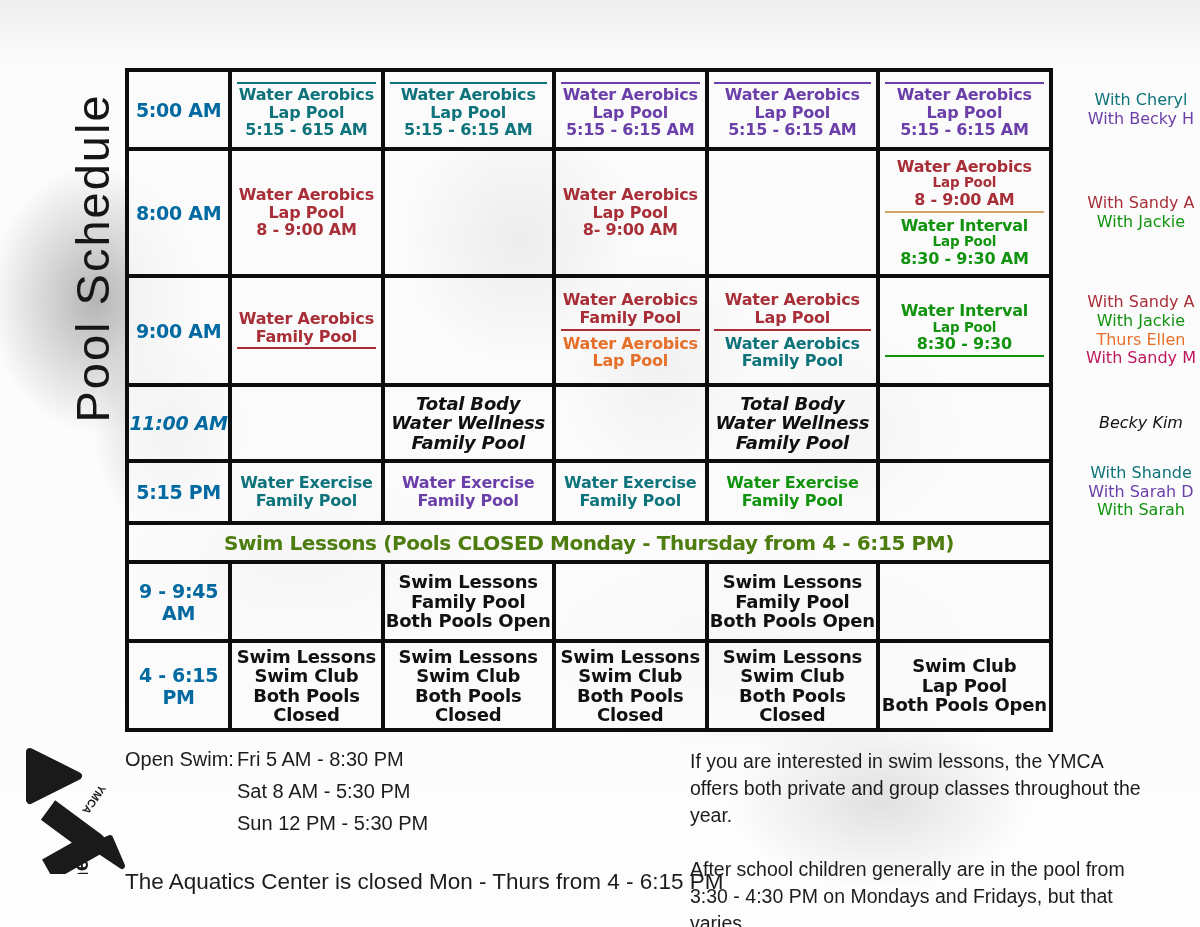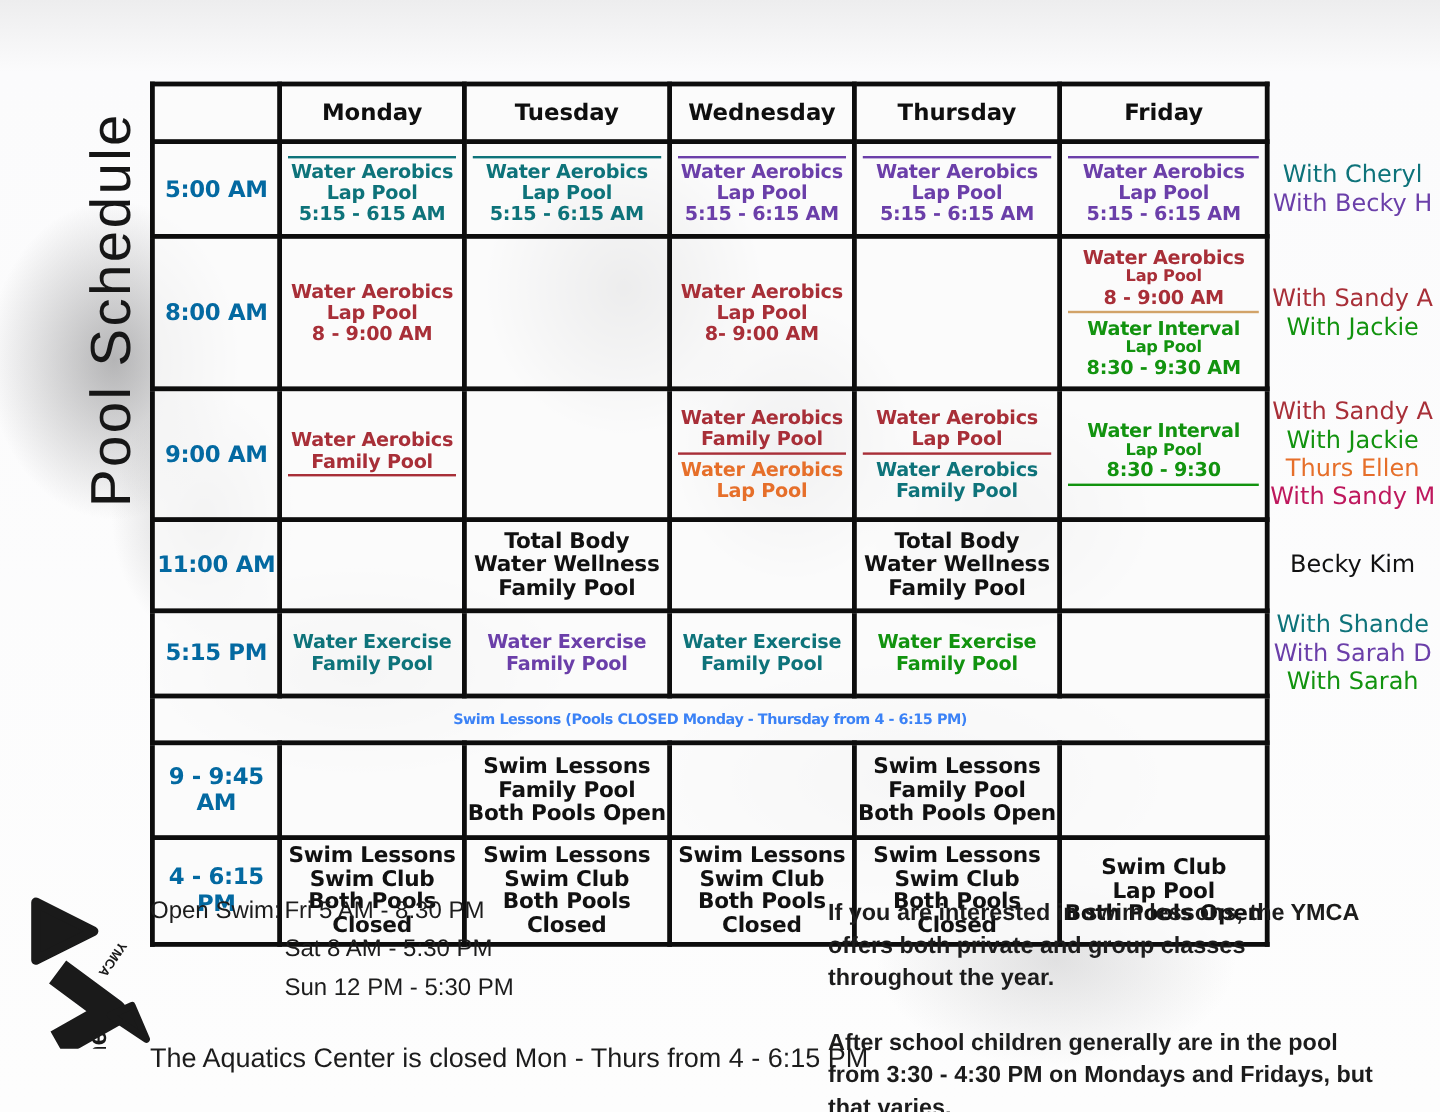--- a/index.html
+++ b/index.html
@@ -35,41 +35,41 @@
 
   
   table.sched{border-collapse:collapse;position:absolute;left:125px;top:68px;table-layout:fixed;}
   table.sched td{
     border:4px solid #0d0d0d;padding:0;text-align:center;vertical-align:middle;
     background:rgba(250,250,250,.84);overflow:hidden;
   }
   td.notes-cell{border:none !important;background:transparent !important;text-align:left;vertical-align:top;padding:6px 0 0 7px;white-space:nowrap;}
   tr.hr td{height:44px;}
   tr.r0 td{height:75px;} tr.r1 td{height:123px;} tr.r2 td{height:105px;}
-  tr.r3 td{height:72px;}  tr.r4 td{height:58px;}  tr.r5 td{height:35px;}
+  tr.r3 td{height:72px;font-style:italic;}  tr.r4 td{height:58px;}  tr.r5 td{height:35px;}
   tr.r6 td{height:75px;}  tr.r7 td{height:85px;}
   .dayhead{font-size:19px;font-weight:bold;color:#0f0f0f;}
   .timelab{font-size:19px;font-weight:bold;color:#0369a1;letter-spacing:-0.3px;}
   td.vtop{vertical-align:top;}
   .entry{font-weight:bold;font-size:16px;line-height:1.12;letter-spacing:-0.2px;padding:1px 0;}
   .entry .ln{white-space:nowrap;}
   .entry .ln.small{font-size:13.5px;}
   .entry.c-black{font-size:18px;line-height:1.08;}
   .rule{height:2px;margin:2px 5px;}
-  .band-label{font-size:12px;font-weight:bold;letter-spacing:-0.4px;color:#3b82f6;}
-  .note{font-size:20px;line-height:1.18;font-weight:400;}
+  .band-label{font-size:20px;font-weight:bold;letter-spacing:-0.4px;color:#4d7c0f;}
+  .note{font-size:16px;line-height:1.18;font-weight:400;padding-left:33px;}
 
   
   .footer-left{position:absolute;left:125px;top:748px;font-family:"Liberation Sans",sans-serif;font-size:20px;color:#1c1c1c;}
   .os-row{display:flex;justify-content:flex-end;}
   .os-label{width:112px;flex:0 0 auto;}
   .os-lines div{margin-bottom:9px;}
   .closed-note{position:absolute;left:125px;top:869px;font-family:"Liberation Sans",sans-serif;font-size:22.5px;color:#1c1c1c;}
   .footer-right{position:absolute;left:690px;top:748px;width:470px;font-family:"Liberation Sans",sans-serif;font-size:19.5px;line-height:1.38;color:#1c1c1c;}
-  .footer-right p{margin:0 16px 27px 0;font-weight:bold;}
+  .footer-right p{margin:0 16px 27px 0;}
   .footer-right p:last-child{margin-bottom:0;}
 
   
   .logo{position:absolute;left:22px;top:746px;width:104px;height:128px;}
 </style>
 </head>
 <body>
 
 <div class="bg"></div>
 
@@ -80,29 +80,20 @@
     <colgroup>
       <col style="width:123px">
         <col style="width:157px">
         <col style="width:172px">
       <col style="width:158px">
         <col style="width:172px">
         <col style="width:175px">
       <col style="width:120px">
     </colgroup>
     <tbody id="sched-body">
-        <tr class="hr">
-          <td></td>
-          <td class="dayhead">Monday</td>
-          <td class="dayhead">Tuesday</td>
-          <td class="dayhead">Wednesday</td>
-          <td class="dayhead">Thursday</td>
-          <td class="dayhead">Friday</td>
-          <td class="notes-cell"></td>
-        </tr>
         <tr class="r0">
           <td class="timelab">5:00 AM</td>
           <td>
             <div class="entry c-teal" style="color: rgb(14, 115, 122);">
               <div class="rule" style="background: rgb(14, 115, 122);"></div>
               <div class="ln">Water Aerobics</div>
               <div class="ln">Lap Pool</div>
               <div class="ln">5:15 - 615 AM</div>
             </div>
           </td>

